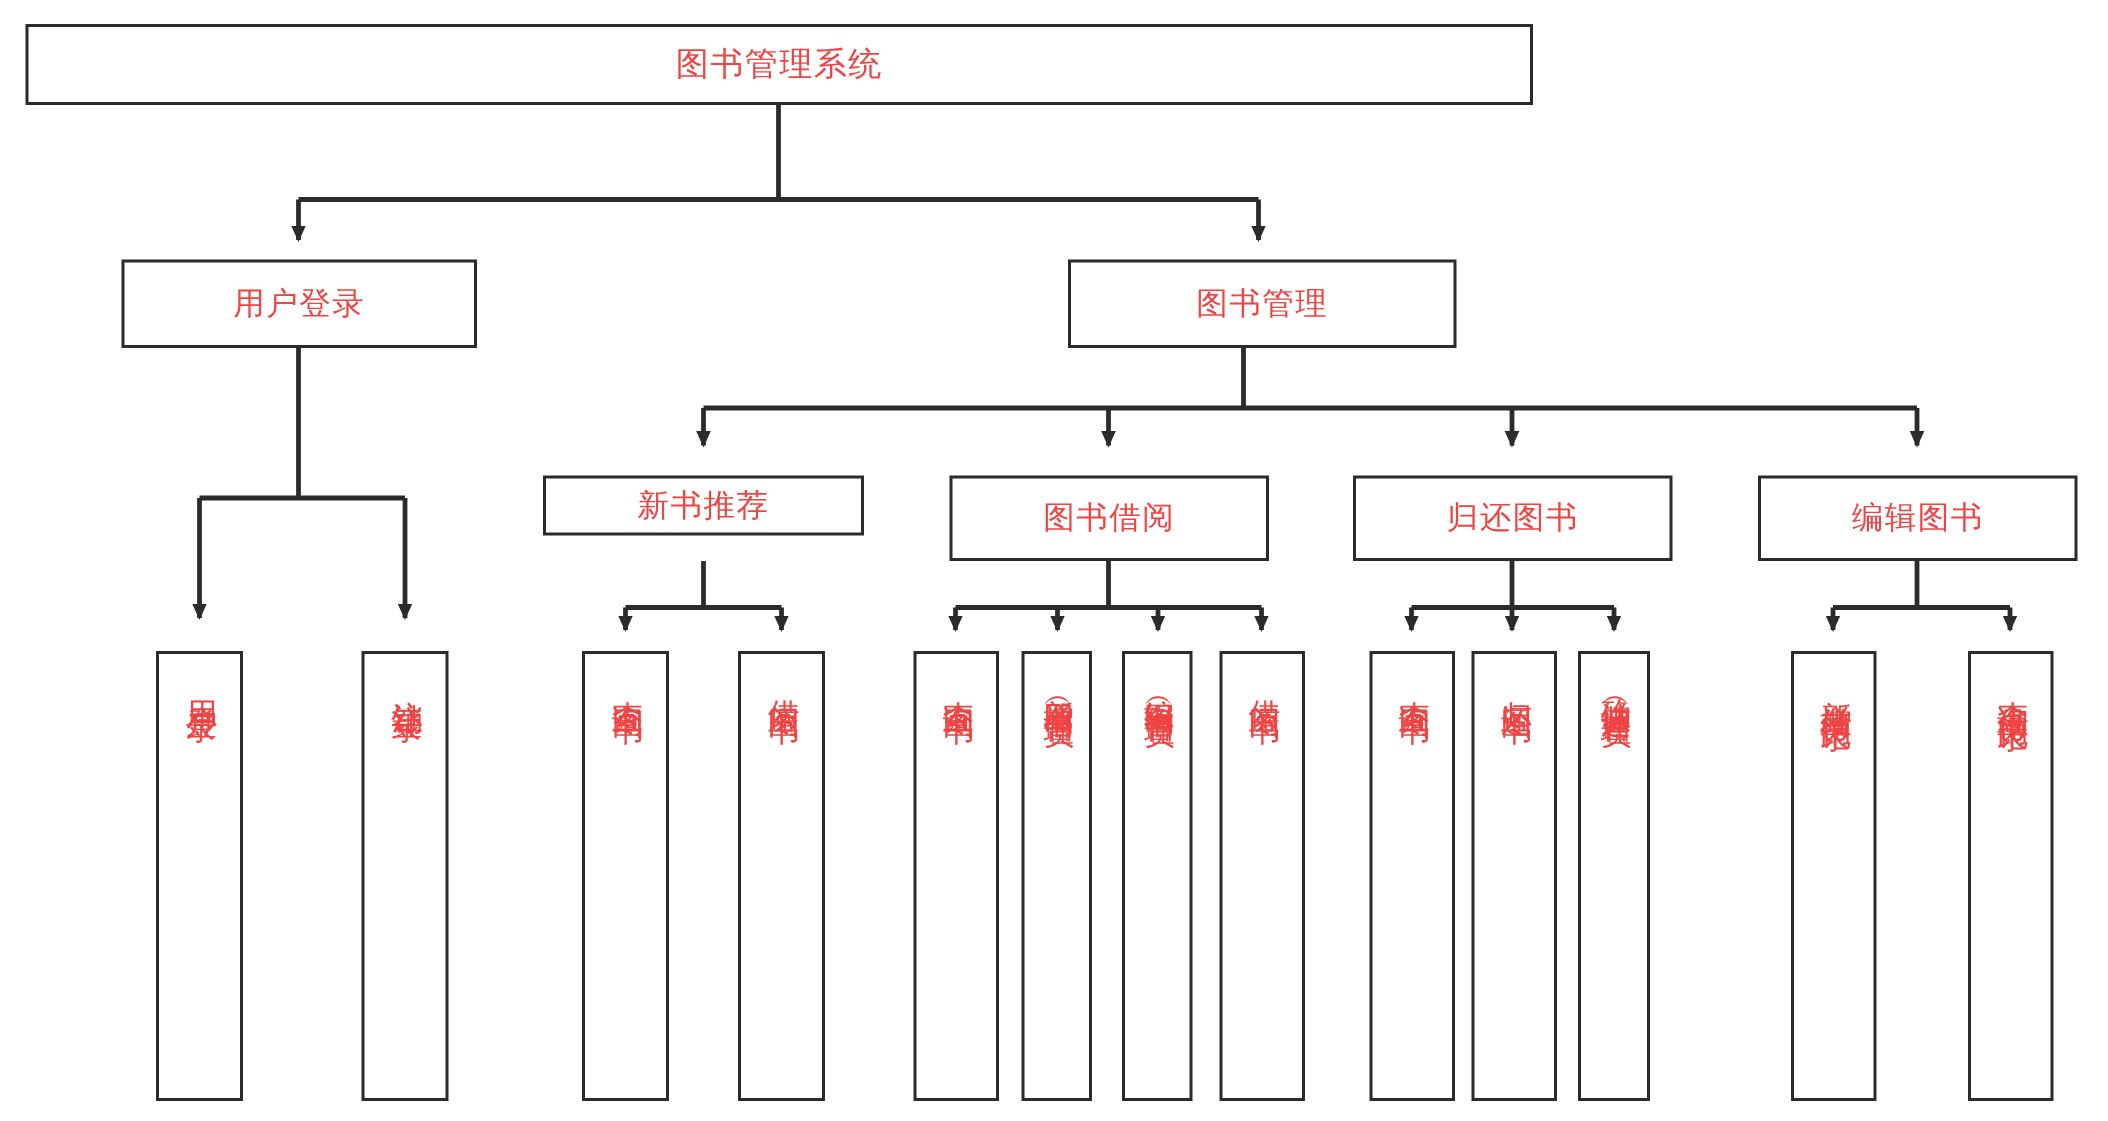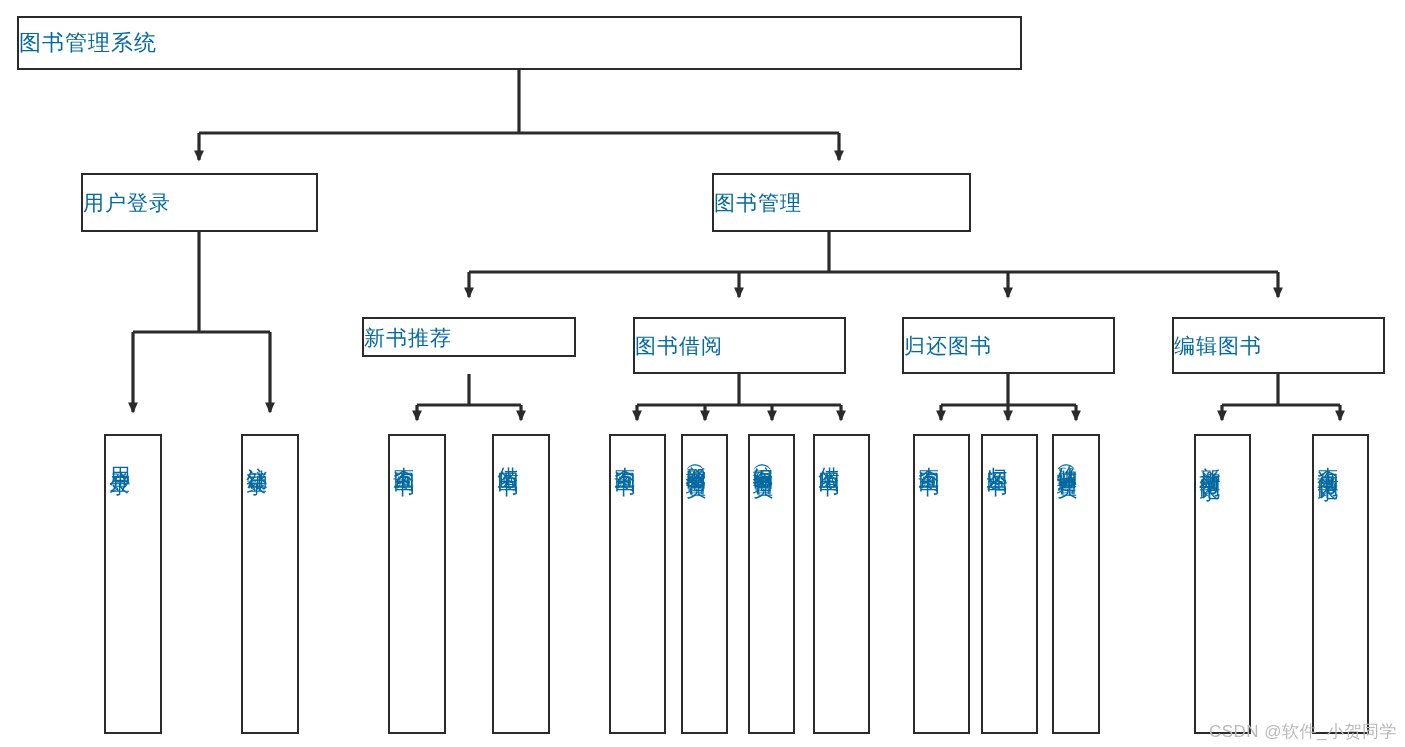--- a/index.html
+++ b/index.html
@@ -12,21 +12,22 @@
   #diagram-root{position:relative;width:1405px;height:747px;}
   svg#edges{position:absolute;left:0;top:0;width:1405px;height:747px;pointer-events:none;}
 
   .node{
     position:absolute;
     box-sizing:border-box;
     background:#ffffff;
     border:2.5px solid #2b2b2b;
     display:flex;
     align-items:center;
-    color:#0369a1;
+    justify-content:center;
+    color:#ef4444;
   }
   .node .label{
     display:block;
     text-align:center;
     white-space:nowrap;
     letter-spacing:1px;
   }
   
   .node.h .label{font-size:21px;line-height:1;}
   .node.root .label{font-size:22px;}
@@ -181,14 +182,13 @@
   </div>
 
   <div class="node v" style="left:1194px;top:434px;width:57px;height:300px;">
     <span class="label">新增借阅记录</span>
   </div>
 
   <div class="node v" style="left:1312px;top:434px;width:57px;height:300px;">
     <span class="label">查询借阅记录</span>
   </div>
 
-  <div id="watermark">CSDN @软件_小贺同学</div>
 </div>
 
 </body></html>

